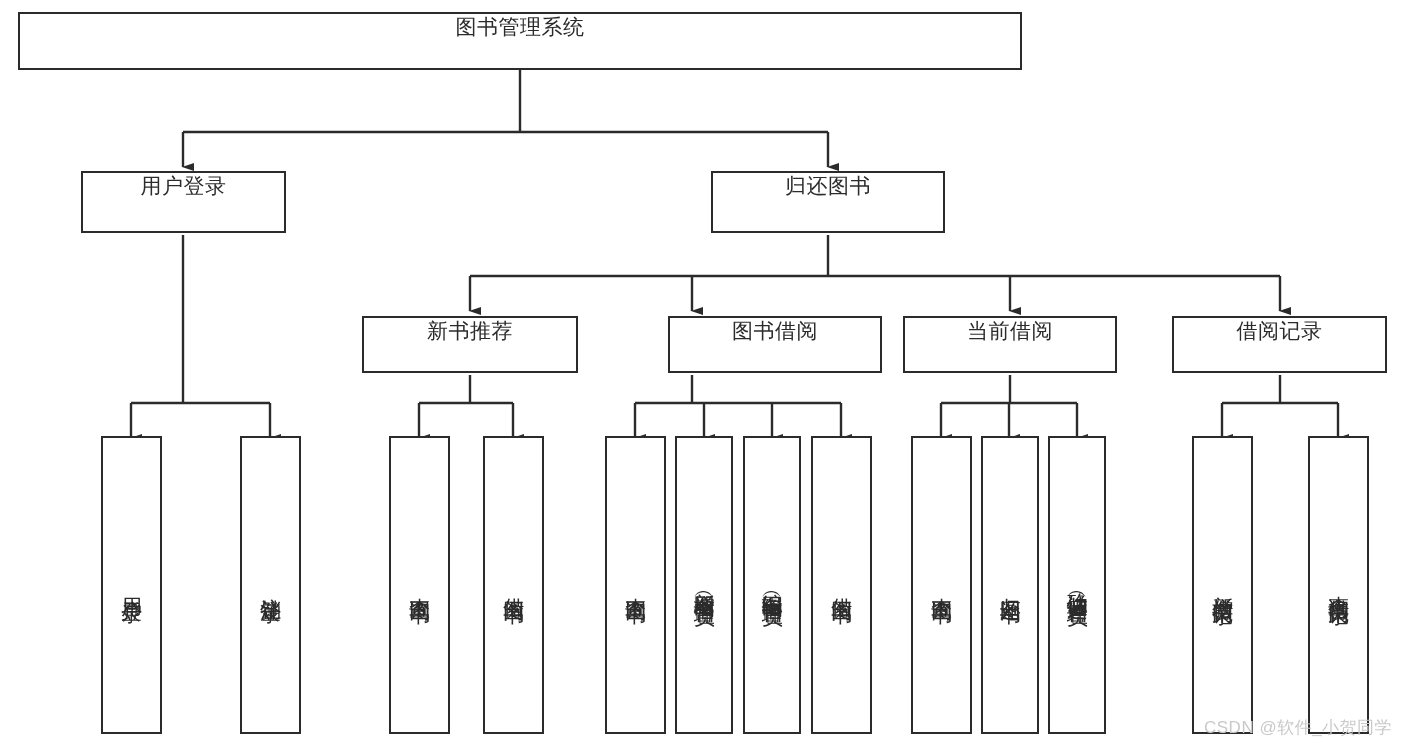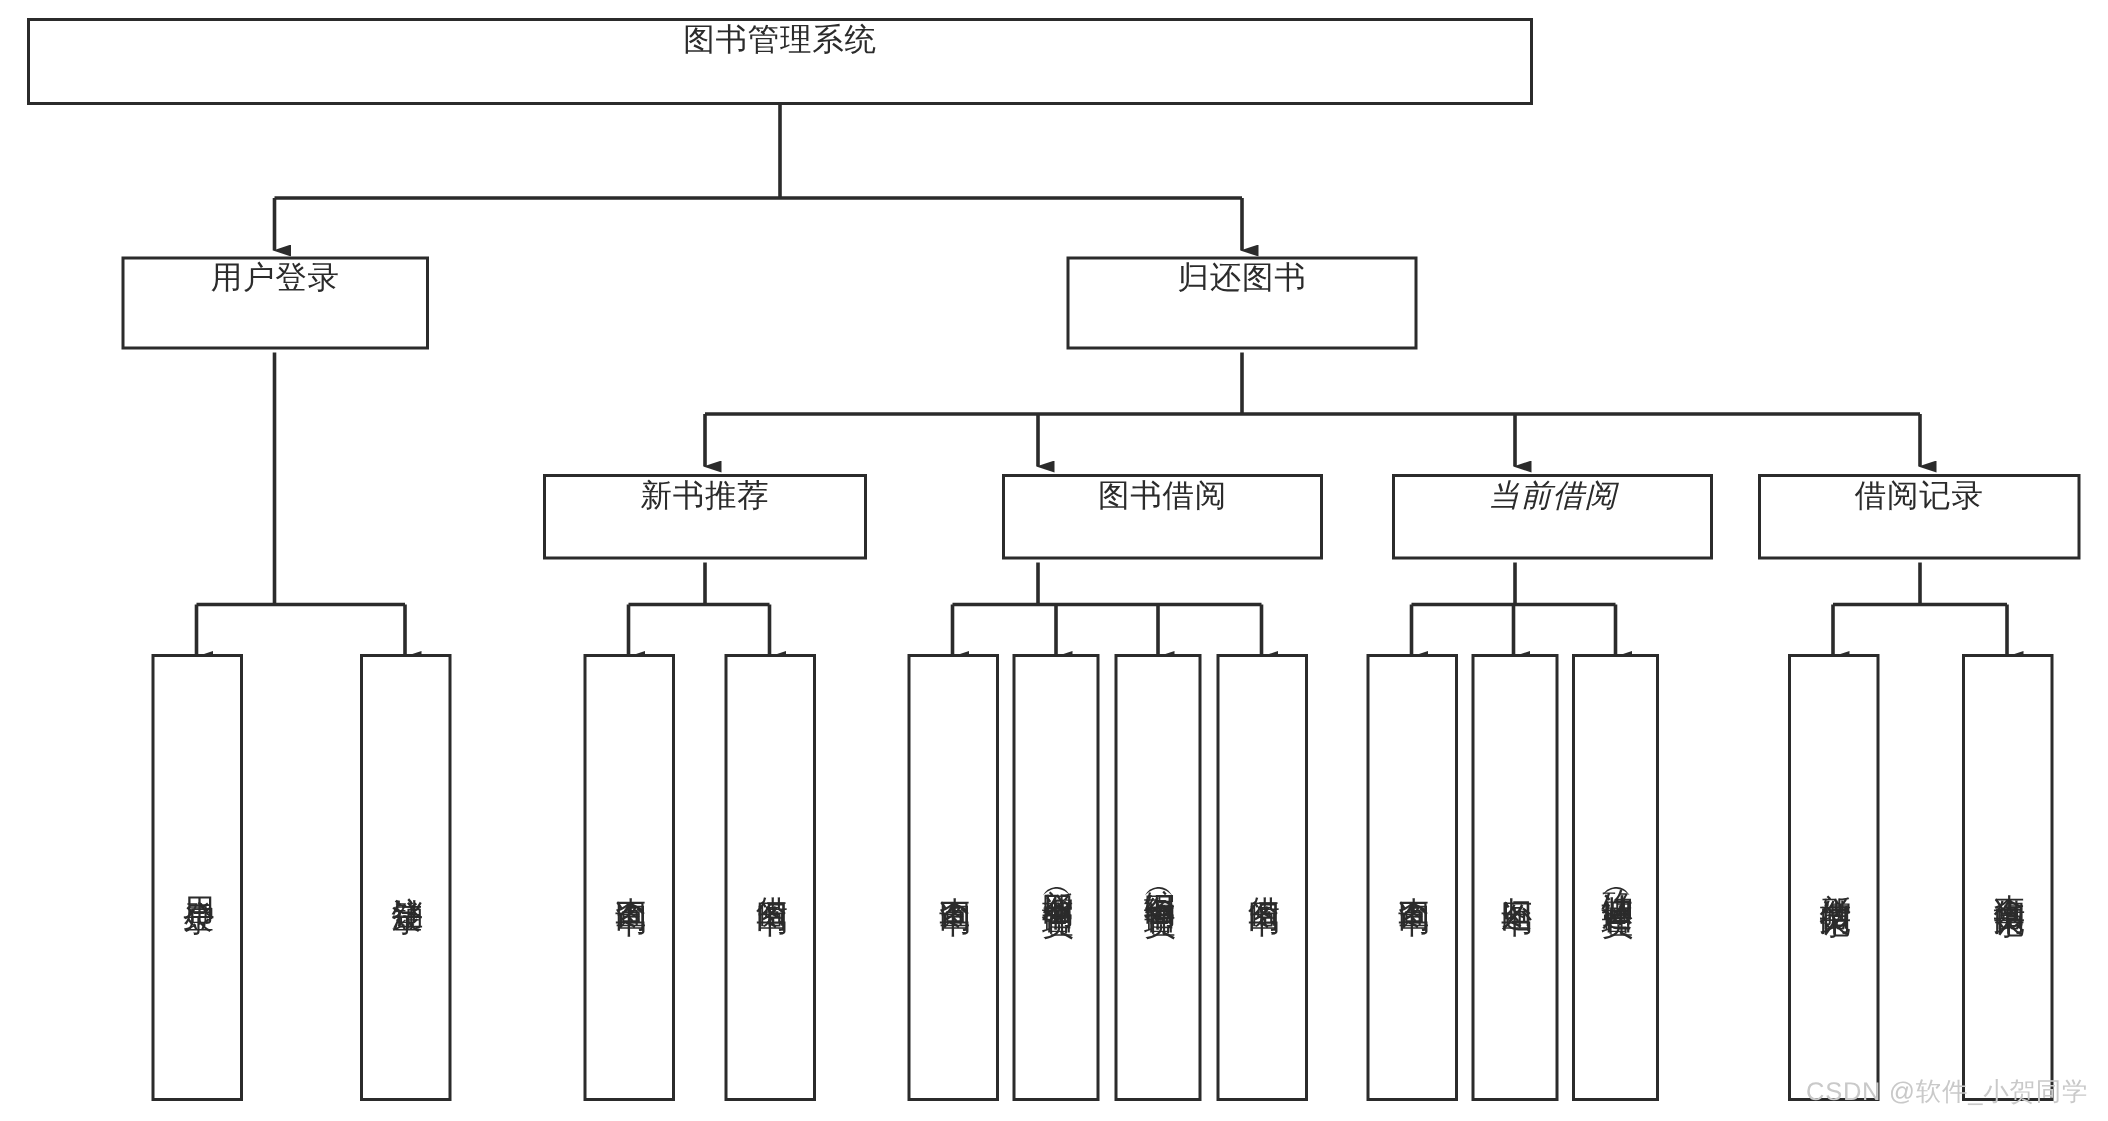--- a/index.html
+++ b/index.html
@@ -129,21 +129,21 @@
   <div class="node horizontal" style="left:711px; top:171px; width:234px; height:62px;">
     <span class="node-label">归还图书</span>
   </div>
 
   <div class="node horizontal" style="left:362px; top:316px; width:216px; height:57px;">
     <span class="node-label">新书推荐</span>
   </div>
   <div class="node horizontal" style="left:632px; top:316px; width:214px; height:57px;margin-left:36px;">
     <span class="node-label">图书借阅</span>
   </div>
-  <div class="node horizontal" style="left:928px; top:316px; width:214px; height:57px;font-style:italic;">
+  <div class="node horizontal" style="left:903px; top:316px; width:214px; height:57px;">
     <span class="node-label">当前借阅</span>
   </div>
   <div class="node horizontal" style="left:1172px; top:316px; width:215px; height:57px;">
     <span class="node-label">借阅记录</span>
   </div>
 
   <div class="node vertical" style="left:101px; top:436px; width:61px; height:298px;">
     <span class="node-label">用户登录</span>
   </div>
   <div class="node vertical" style="left:240px; top:436px; width:61px; height:298px;">

